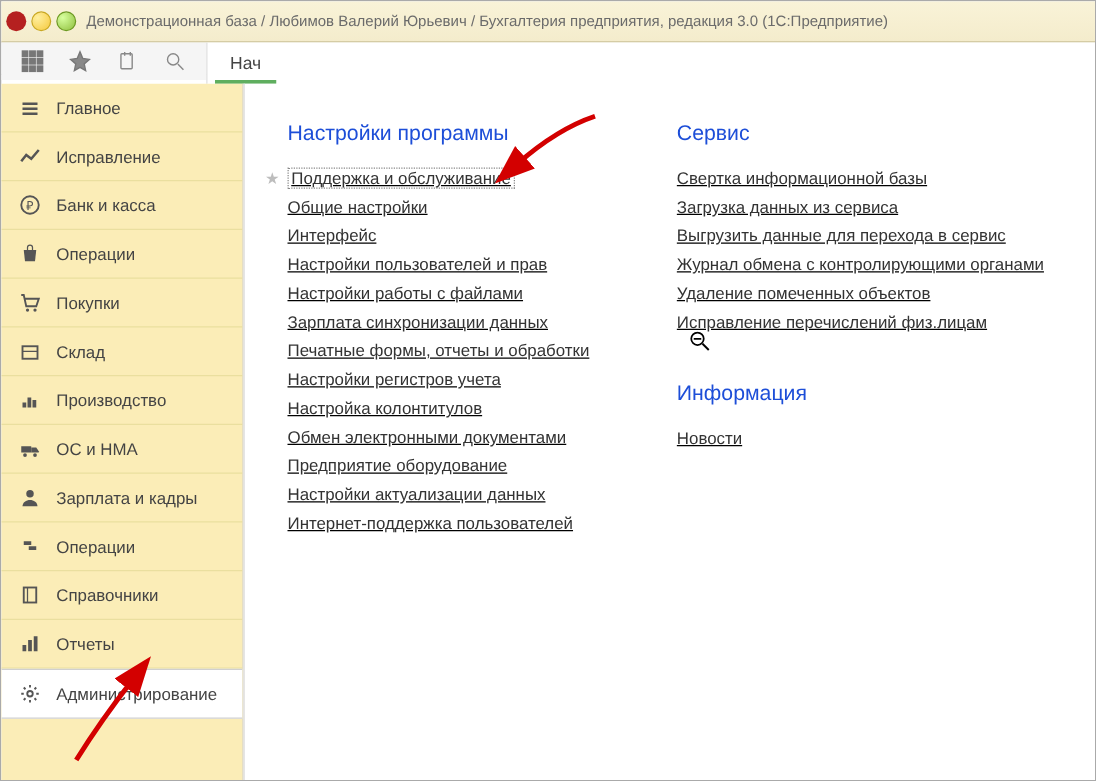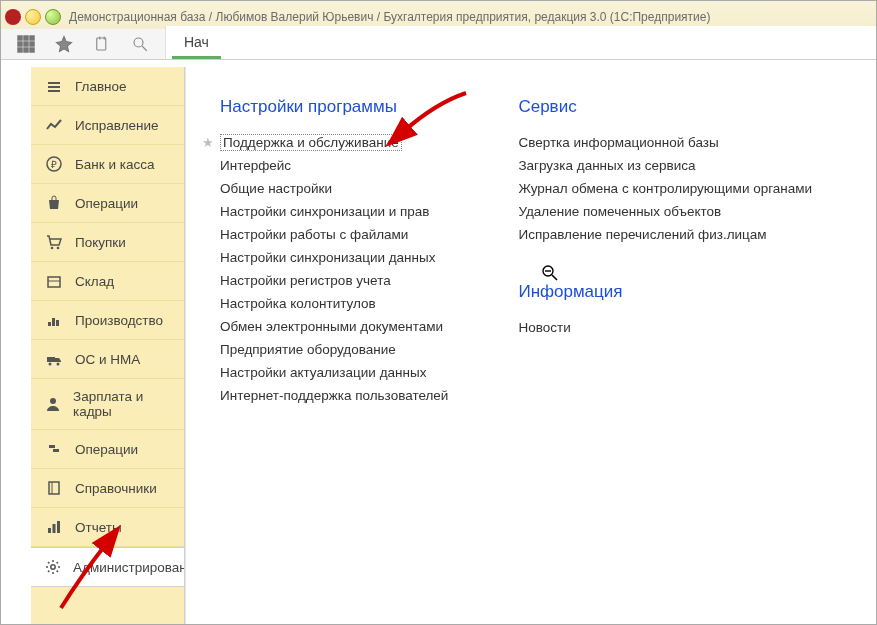--- a/index.html
+++ b/index.html
@@ -31,21 +31,21 @@
     display: inline-block;
   }
   .logo { background: #b52020; }
   .btn-minus { background: radial-gradient(circle at 30% 30%, #ffef9e, #f5c93e); border:1px solid #c9a823;}
   .btn-down  { background: radial-gradient(circle at 30% 30%, #d7ff9e, #8fbf3e); border:1px solid #6d9a23;}
   .title-text { margin-left:4px; white-space: nowrap; overflow: hidden; text-overflow: ellipsis; }
 
   .toolbar-row {
     height: 26px;
     display:flex;
-    align-items:flex-end;
+    align-items:flex-start;
     border-bottom: 1px solid #d0d0d0;
   }
   .toolbar-icons {
     display:flex;
     align-items:center;
     gap: 8px;
     padding: 0 10px;
     background: #f5f5f5;
   }
   .tool-icon {
@@ -71,25 +71,24 @@
     font-size:14px;
     cursor:pointer;
   }
 
   .main-area {
     position:absolute;
     top:66px; left:0; right:0; bottom:0;
     display:flex;
   }
   .sidebar {
-    width: 154px;
+    width: 194px;
     background: #fbedb7;
     border-right:1px solid #d0d0d0;
     overflow-y:auto;
-    margin-left:30px;
   }
   .side-item {
     display:flex;
     align-items:center;
     gap:12px;
     padding: 10px 14px;
     border-bottom:1px solid #eadf9f;
     color:#444;
     cursor:pointer;
     font-size:13.5px;
@@ -115,21 +114,21 @@
     gap: 70px;
     border-left:1px solid #e5e5e5;
   }
   .col { flex: 0 0 auto; }
   .col h2 {
     color: #1d4ed8;
     font-weight: normal;
     font-size: 17px;
     margin-bottom: 14px;
   }
-  .link-list { list-style:none; }
+  .link-list { list-style:none;text-decoration:underline; }
   .link-list li {
     padding: 4px 0;
     color:#333;
     font-size:13.5px;
     cursor:pointer;
     position:relative;
   }
   .link-list li.starred::before {
     content:"★";
     position:absolute;
@@ -332,39 +331,41 @@
         </span>
       <span>Администрирование</span>
     </div>
   </div>
 
   <div class="content">
     <div class="col settings">
       <h2>Настройки программы</h2>
       <ul class="link-list">
         <li class="starred"><span>Поддержка и обслуживание</span></li>
+        <li>Общие настройки</li>
         <li>Интерфейс</li>
-        <li>Общие настройки</li>
-        <li>Настройки синхронизации и прав</li>
+        <li>Настройки пользователей и прав</li>
         <li>Настройки работы с файлами</li>
-        <li>Настройки синхронизации данных</li>
+        <li>Зарплата синхронизации данных</li>
+        <li>Печатные формы, отчеты и обработки</li>
         <li>Настройки регистров учета</li>
         <li>Настройка колонтитулов</li>
         <li>Обмен электронными документами</li>
         <li>Предприятие оборудование</li>
         <li>Настройки актуализации данных</li>
         <li>Интернет-поддержка пользователей</li>
       </ul>
     </div>
 
     <div class="col">
       <h2>Сервис</h2>
       <ul class="link-list">
         <li>Свертка информационной базы</li>
         <li>Загрузка данных из сервиса</li>
+        <li>Выгрузить данные для перехода в сервис</li>
         <li>Журнал обмена с контролирующими органами</li>
         <li>Удаление помеченных объектов</li>
         <li>Исправление перечислений физ.лицам</li>
       </ul>
       <h2 style="margin-top:36px">Информация</h2>
       <ul class="link-list">
         <li>Новости</li>
       </ul>
     </div>
 

